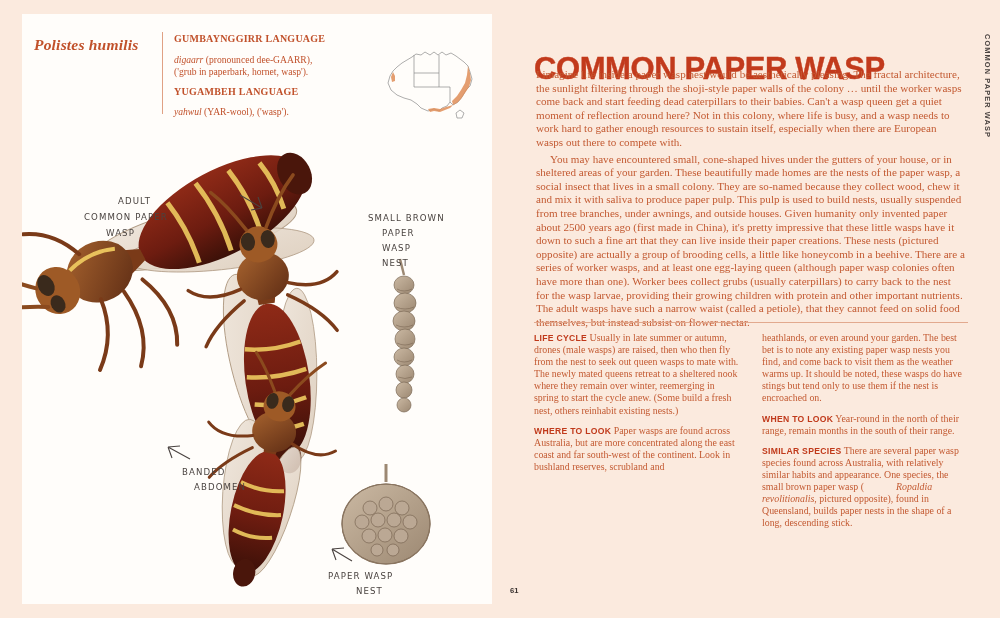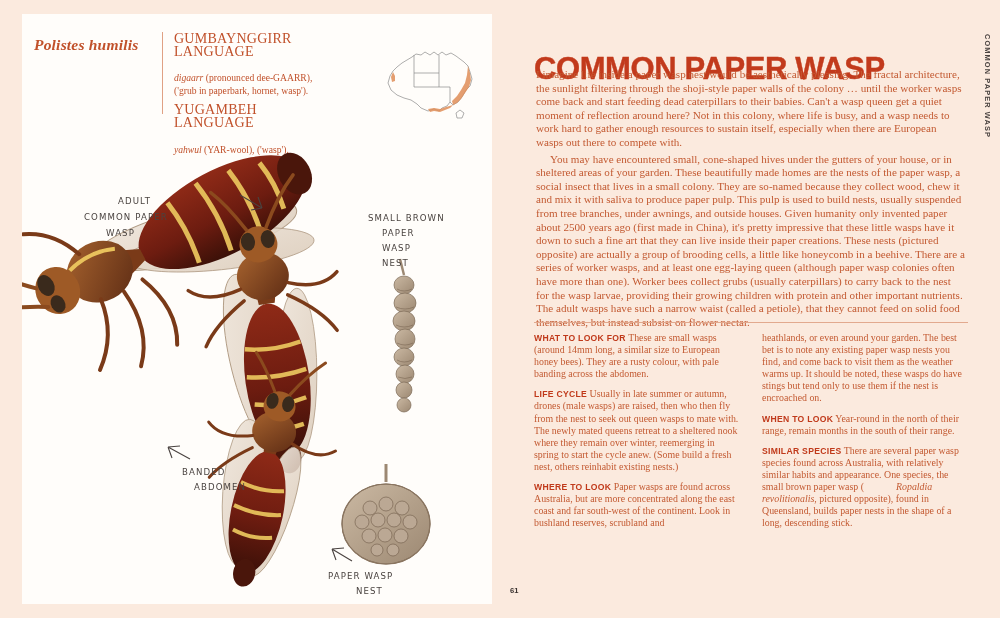--- a/index.html
+++ b/index.html
@@ -22,22 +22,22 @@
     color:#c1512b;letter-spacing:.2px;
   }
   .lang-rule{
     position:absolute;left:140px;top:18px;width:1px;height:82px;
     background:#e0a184;
   }
   .lang-block{
     position:absolute;left:152px;top:19px;width:160px;
     font-size:9.6px;line-height:12.6px;color:#c1512b;
   }
-  .lang-head{font-weight:normal;letter-spacing:.25px;font-size:14px;}
-  .lang-body{margin:14px 0 7px 0;}
+  .lang-head{font-weight:bold;letter-spacing:.25px;font-size:10px;}
+  .lang-body{margin:8px 0 7px 0;}
   .lang-body i{font-style:italic;}
 
   .map-wrap{position:absolute;left:362px;top:28px;width:100px;height:82px;}
   .map-wrap svg{display:block;}
 
   .illus{position:absolute;left:0;top:95px;width:470px;height:495px;text-align:right;}
   .illus svg{display:block;}
   .hand{
     font-family:"DejaVu Sans", sans-serif;
     font-size:8.6px;letter-spacing:1.1px;fill:#4a4340;
@@ -311,21 +311,20 @@
 
     <div class="intro">
       <p>I imagine life inside a paper wasp nest would be aesthetically pleasing. The fractal architecture, the sunlight filtering through the shoji-style paper walls of the colony … until the worker wasps come back and start feeding dead caterpillars to their babies. Can't a wasp queen get a quiet moment of reflection around here? Not in this colony, where life is busy, and a wasp needs to work hard to gather enough resources to sustain itself, especially when there are European wasps out there to compete with.</p>
       <p class="indent">You may have encountered small, cone-shaped hives under the gutters of your house, or in sheltered areas of your garden. These beautifully made homes are the nests of the paper wasp, a social insect that lives in a small colony. They are so-named because they collect wood, chew it and mix it with saliva to produce paper pulp. This pulp is used to build nests, usually suspended from tree branches, under awnings, and outside houses. Given humanity only invented paper about 2500 years ago (first made in China), it's pretty impressive that these little wasps have it down to such a fine art that they can live inside their paper creations. These nests (pictured opposite) are actually a group of brooding cells, a little like honeycomb in a beehive. There are a series of worker wasps, and at least one egg-laying queen (although paper wasp colonies often have more than one). Worker bees collect grubs (usually caterpillars) to carry back to the nest for the wasp larvae, providing their growing children with protein and other important nutrients. The adult wasps have such a narrow waist (called a petiole), that they cannot feed on solid food themselves, but instead subsist on flower nectar.</p>
     </div>
 
     <div class="hr"></div>
 
     <div class="cols">
       <div class="col">
-        <p><span class="lbl">WHAT TO LOOK FOR</span><span> These are small wasps (around 14mm long, a similar size to European honey bees). They are a rusty colour, with pale banding across the abdomen.</span></p>
         <p><span class="lbl">LIFE CYCLE</span><span>  Usually in late summer or autumn, drones (male wasps) are raised, then who then fly from the nest to seek out queen wasps to mate with. The newly mated queens retreat to a sheltered nook where they remain over winter, reemerging in spring to start the cycle anew. (Some build a fresh nest, others reinhabit existing nests.)</span></p>
         <p><span class="lbl">WHERE TO LOOK</span><span> Paper wasps are found across Australia, but are more concentrated along the east coast and far south-west of the continent. Look in bushland reserves, scrubland and</span></p>
       </div>
 
       <div class="col">
         <p><span>heathlands, or even around your garden. The best bet is to note any existing paper wasp nests you find, and come back to visit them as the weather warms up. It should be noted, these wasps do have stings but tend only to use them if the nest is encroached on.</span></p>
         <p><span class="lbl">WHEN TO LOOK</span><span> Year-round in the north of their range, remain months in the south of their range.</span></p>
         <p><span class="lbl">SIMILAR SPECIES</span><span> There are several paper wasp species found across Australia, with relatively similar habits and appearance. One species, the small brown paper wasp (</span><i>Ropaldia revolitionalis</i><span>, pictured opposite), found in Queensland, builds paper nests in the shape of a long, descending stick.</span></p>
       </div>
     </div>

